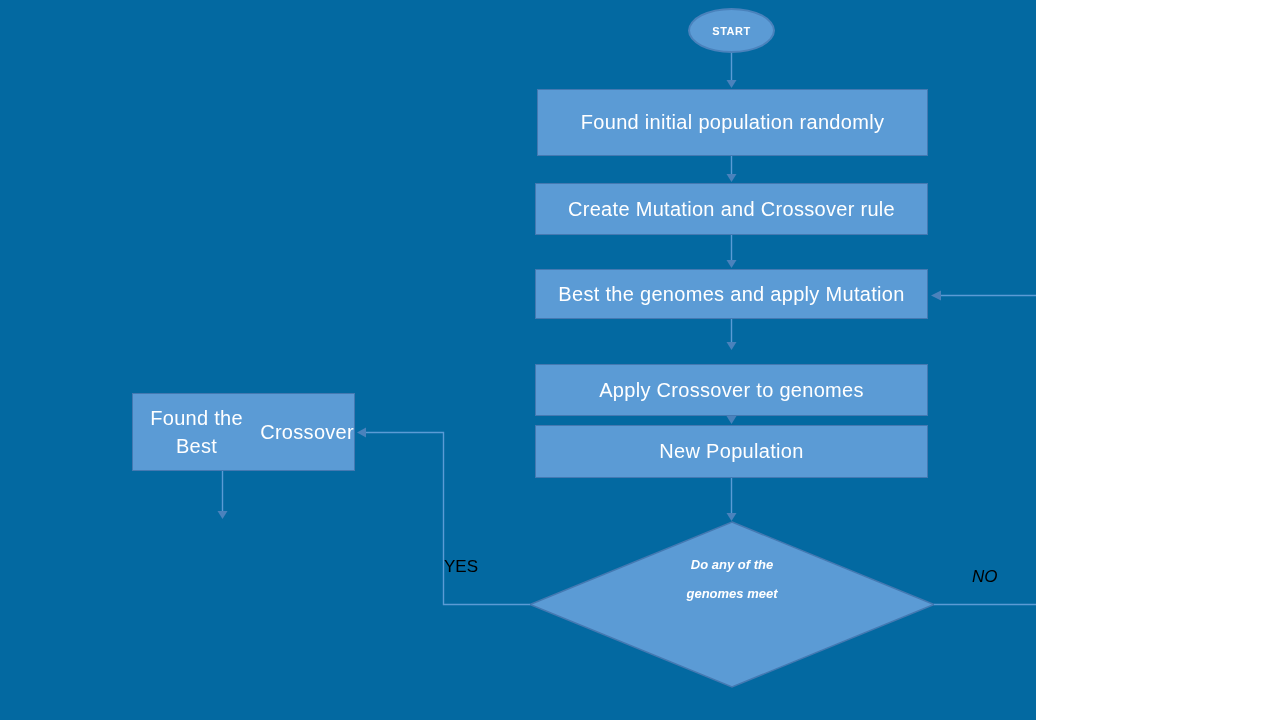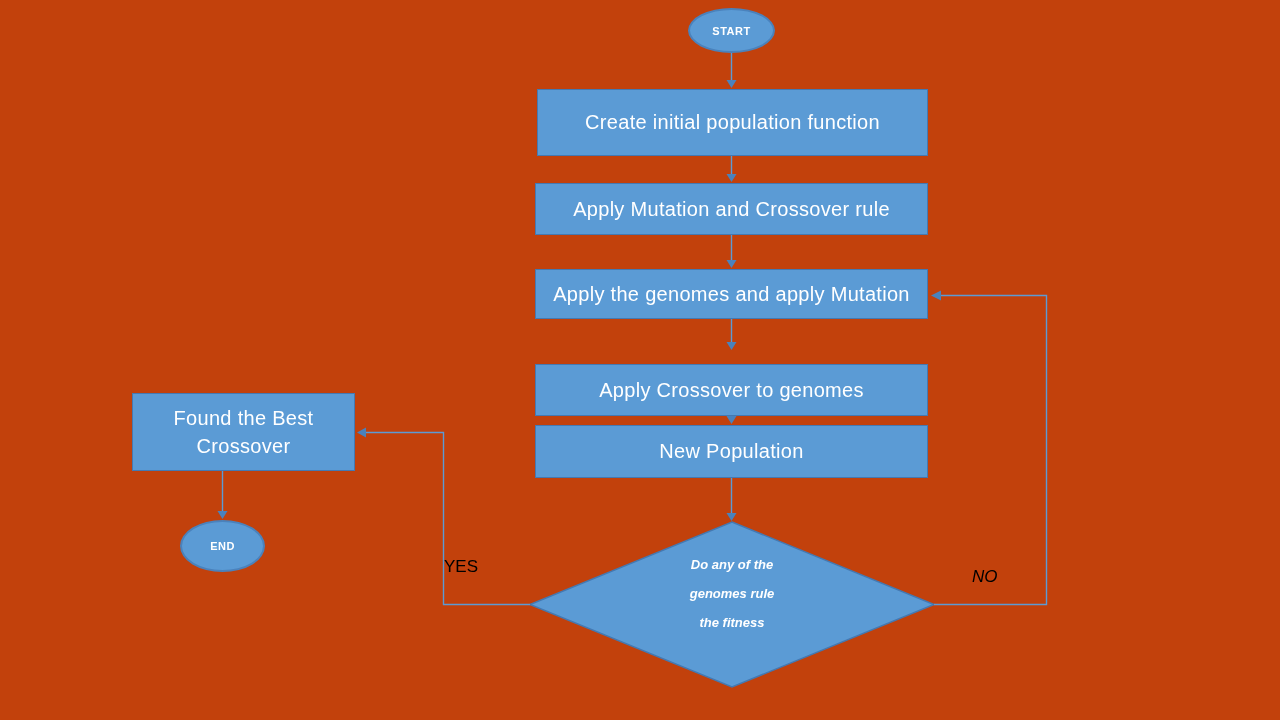--- a/index.html
+++ b/index.html
@@ -3,23 +3,23 @@
 <meta charset="utf-8">
 <style>
   html, body {
     margin: 0;
     padding: 0;
     background: #ffffff;
     font-family: "Liberation Sans", sans-serif;
   }
   .canvas {
     position: relative;
-    width: 1280px;
+    width: 1036px;
     height: 720px;
-    background: #c2410c;
+    background: #0369a1;
     overflow: hidden;
   }
   .layer {
     position: absolute;
     left: 0;
     top: 0;
     width: 1280px;
     height: 720px;
   }
   .node {
@@ -45,21 +45,21 @@
     border-radius: 50%;
     font-size: 11px;
     font-weight: bold;
     letter-spacing: 0.5px;
   }
   .box-create   { left: 537px; top:  89px; width: 391px; height: 67px; }
   .box-define   { left: 535px; top: 183px; width: 393px; height: 52px; }
   .box-pick     { left: 535px; top: 269px; width: 393px; height: 50px; }
   .box-cross    { left: 535px; top: 351px; width: 393px; height: 52px; margin-top: 13px; }
   .box-newpop   { left: 535px; top: 425px; width: 393px; height: 53px; align-items: center; }
-  .box-found    { left: 132px; top: 393px; width: 223px; height: 78px; flex-direction: column; line-height: 28px; }
+  .box-found    { left: 132px; top: 393px; width: 223px; height: 78px; flex-direction: row; line-height: 28px; }
   .ellipse-start{ left: 688px; top:   8px; width:  87px; height: 45px; }
   .ellipse-end  { left: 180px; top: 520px; width:  85px; height: 52px; }
   .decision-text {
     position: absolute;
     left: 602px; top: 550px; width: 260px;
     z-index: 2;
     color: #ffffff;
     font-size: 13px;
     font-style: italic;
     font-weight: 600;
@@ -128,50 +128,46 @@
       <polyline points="934,604.5 1046.5,604.5 1046.5,295.5 941,295.5"></polyline>
       <polygon class="head" points="941,290.5 941,300.5 931,295.5"></polygon>
     </g>
   </svg>
 
   <div class="node terminator ellipse-start">
     <span>START</span>
   </div>
 
   <div class="node box box-create">
-    <span>Create initial population function</span>
+    <span>Found initial population randomly</span>
   </div>
 
   <div class="node box box-define">
-    <span>Apply Mutation and Crossover rule</span>
+    <span>Create Mutation and Crossover rule</span>
   </div>
 
   <div class="node box box-pick">
-    <span>Apply the genomes and apply Mutation</span>
+    <span>Best the genomes and apply Mutation</span>
   </div>
 
   <div class="node box box-cross">
     <span>Apply Crossover to genomes</span>
   </div>
 
   <div class="node box box-newpop">
     <span>New Population</span>
   </div>
 
   <div class="node box box-found">
     <div>Found the Best</div>
     <div>Crossover</div>
   </div>
 
-  <div class="node terminator ellipse-end">
-    <span>END</span>
-  </div>
 
   <div class="decision-text">
     <div>Do any of the</div>
-    <div>genomes rule</div>
-    <div>the fitness</div>
+    <div>genomes meet</div>
   </div>
 
   <div class="edge-label yes">YES</div>
   <div class="edge-label no">NO</div>
 
 </div>
 
 </body></html>

